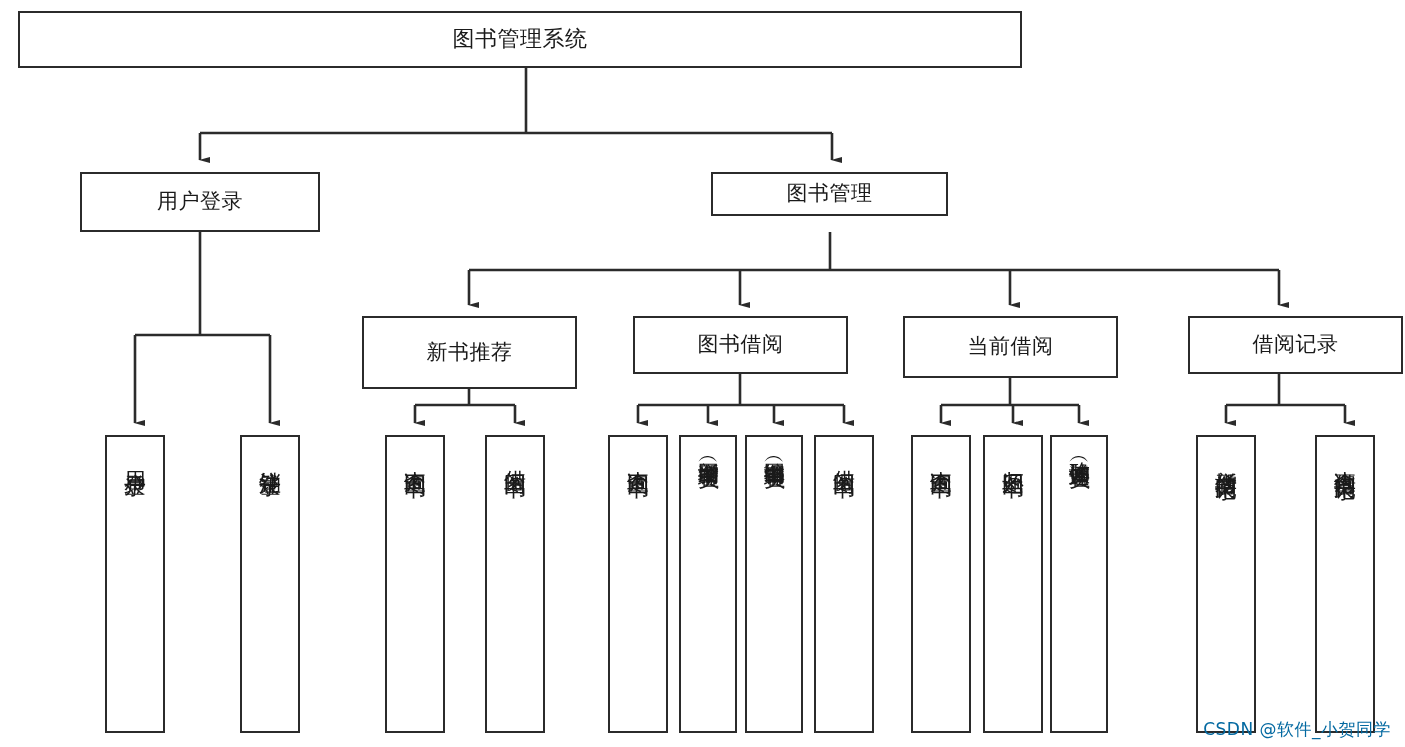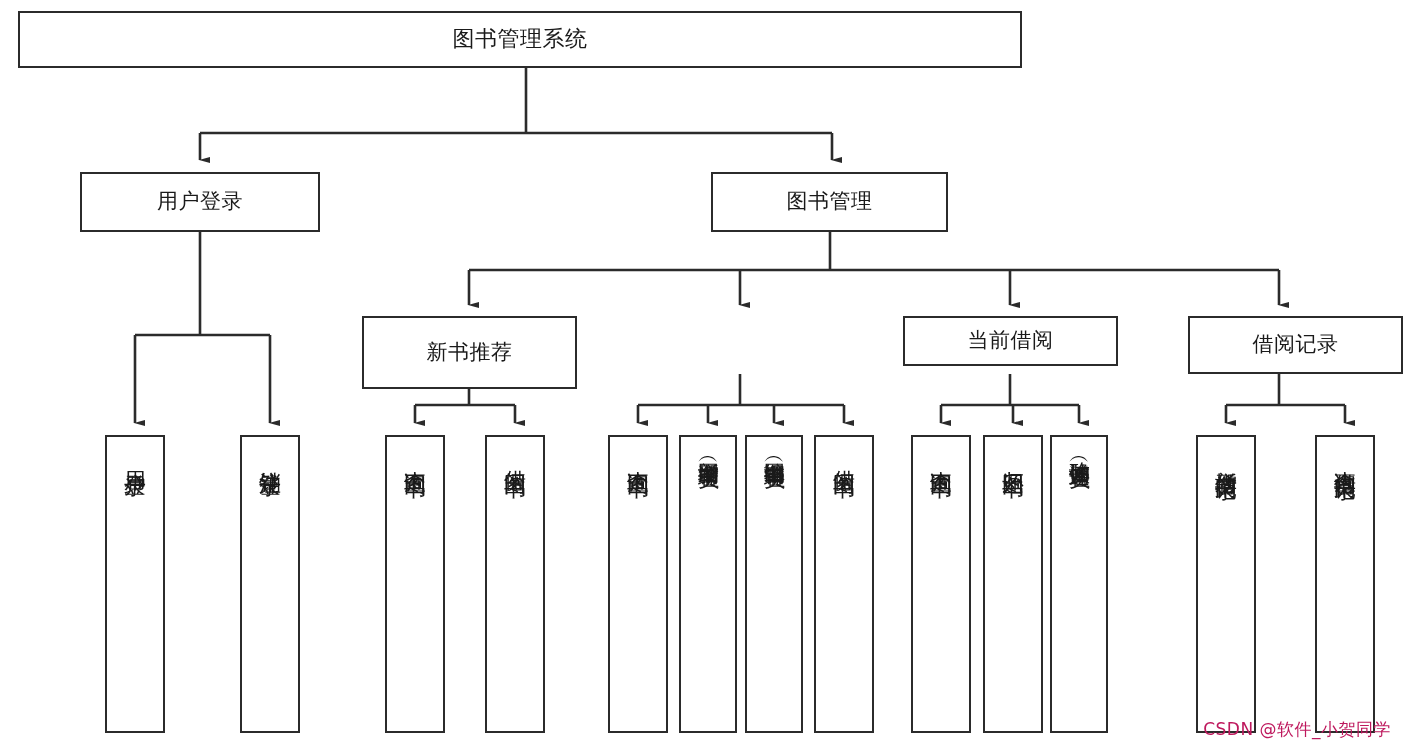--- a/index.html
+++ b/index.html
@@ -50,21 +50,21 @@
     font-size:21px;
     letter-spacing:1px;
     max-height:292px;
   }
   svg#wires{position:absolute;left:0;top:0;width:1405px;height:747px;pointer-events:none;}
   #watermark{
     position:absolute;
     right:14px;
     bottom:6px;
     font-size:17px;
-    color:#be185d;
+    color:#0369a1;
     letter-spacing:0.5px;
     white-space:nowrap;
   }
 </style>
 </head>
 <body>
 
 <div id="diagram">
 
   <svg id="wires" viewBox="0 0 1405 747">
@@ -117,28 +117,31 @@
     </g>
   </svg>
 
   <div class="node horiz root" style="left:18px;top:11px;width:1004px;height:57px;">
     <span class="label">图书管理系统</span>
   </div>
 
   <div class="node horiz" style="left:80px;top:172px;width:240px;height:60px;">
     <span class="label">用户登录</span>
   </div>
-  <div class="node horiz" style="left:711px;top:172px;width:237px;height:60px;">
+  <div class="node horiz" style="left:711px;top:172px;width:237px;height:44px;">
     <span class="label">图书管理</span>
   </div>
 
   <div class="node horiz" style="left:362px;top:316px;width:215px;height:73px;">
     <span class="label">新书推荐</span>
   </div>
-  <div class="node horiz" style="left:903px;top:316px;width:215px;height:50px;">
+  <div class="node horiz" style="left:633px;top:316px;width:215px;height:58px;">
+    <span class="label">图书借阅</span>
+  </div>
+  <div class="node horiz" style="left:903px;top:316px;width:215px;height:62px;">
     <span class="label">当前借阅</span>
   </div>
   <div class="node horiz" style="left:1172px;top:316px;width:215px;height:58px;margin-left:16px;">
     <span class="label">借阅记录</span>
   </div>
 
   <div class="node vert" style="left:105px;top:435px;width:60px;height:298px;">
     <span class="label">用户登录</span>
   </div>
   <div class="node vert" style="left:240px;top:435px;width:60px;height:298px;">

